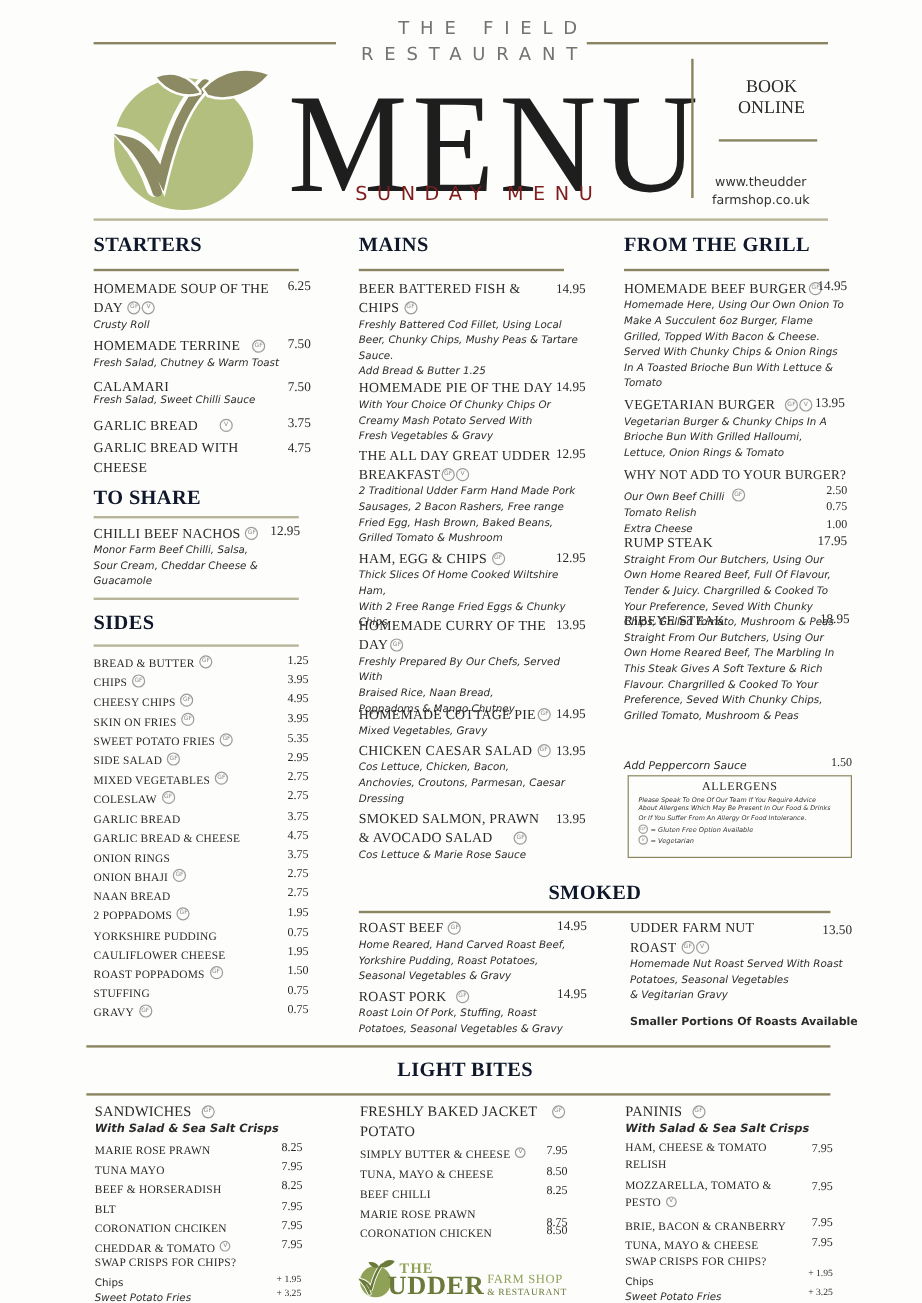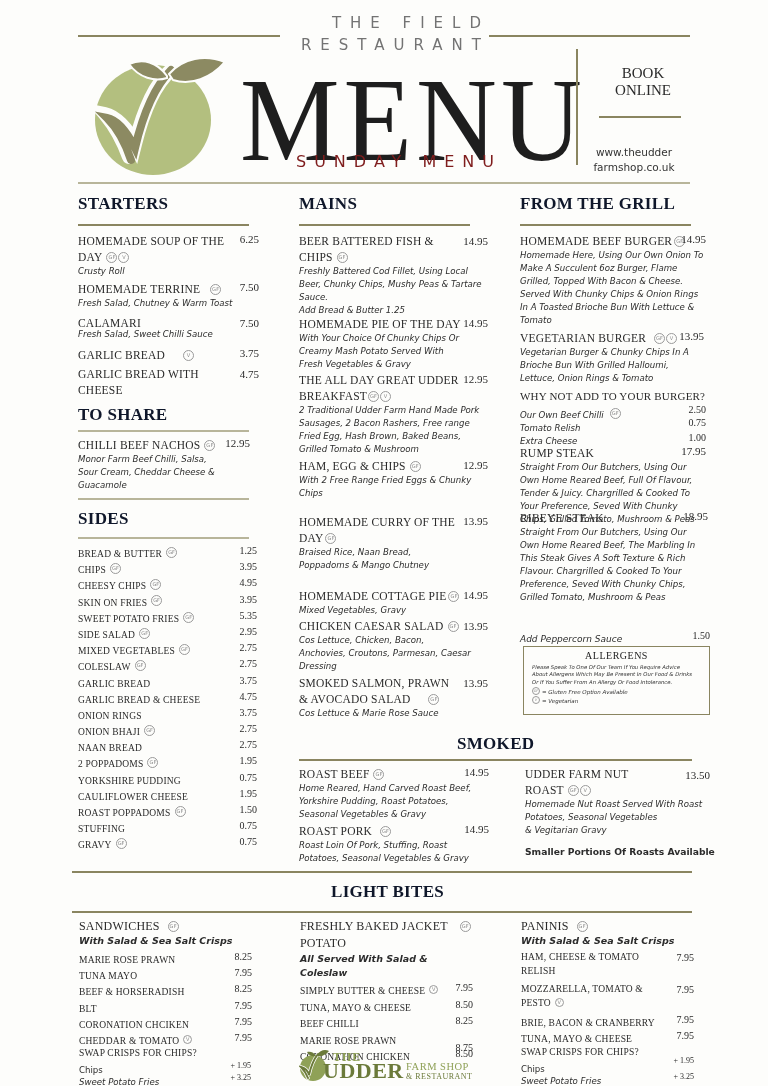--- a/index.html
+++ b/index.html
@@ -176,28 +176,30 @@
   <div class="price" style="top:1px;">12.95</div>
   <div class="desc">2 Traditional Udder Farm Hand Made Pork</div>
   <div class="desc">Sausages, 2 Bacon Rashers, Free range</div>
   <div class="desc">Fried Egg, Hash Brown, Baked Beans,</div>
   <div class="desc">Grilled Tomato &amp; Mushroom</div>
 </div>
 
 <div class="item" style="left:299px; top:458px; width:189px;">
   <div class="item-name"><span>HAM, EGG &amp; CHIPS</span><span class="badge">GF</span></div>
   <div class="price" style="top:1px;">12.95</div>
+  <div class="desc">Thick Slices Of Home Cooked Wiltshire Ham,</div>
   <div class="desc">With 2 Free Range Fried Eggs &amp; Chunky</div>
   <div class="desc">Chips</div>
 </div>
 
 <div class="item" style="left:299px; top:514px; width:189px;">
   <div class="item-name">HOMEMADE CURRY OF THE</div>
   <div class="item-name"><span>DAY</span><span class="badge" style="margin-left:2px;">GF</span></div>
   <div class="price" style="top:1px;">13.95</div>
+  <div class="desc">Freshly Prepared By Our Chefs, Served With</div>
   <div class="desc">Braised Rice, Naan Bread,</div>
   <div class="desc">Poppadoms &amp; Mango Chutney</div>
 </div>
 
 <div class="item" style="left:299px; top:588px; width:189px;">
   <div class="item-name"><span>HOMEMADE COTTAGE PIE</span><span class="badge" style="margin-left:2px;">GF</span></div>
   <div class="price" style="top:1px;">14.95</div>
   <div class="desc">Mixed Vegetables, Gravy</div>
 </div>
 
@@ -340,21 +342,20 @@
   </div>
   <div class="row" style="height:12px;">
     <span class="desc">Sweet Potato Fries</span>
     <span class="price sm" style="font-size:8px; right:3px; top:2px;">+ 3.25</span>
   </div>
 </div>
 
 <div class="item" style="left:300px; top:918px; width:175px;">
   <div class="item-name" style="font-size:12px; line-height:17px;"><span>FRESHLY BAKED JACKET</span><span class="badge" style="margin-left:12px;">GF</span></div>
   <div class="item-name" style="font-size:12px; line-height:17px;">POTATO</div>
-  <div class="desc bold" style="font-size:9.5px; line-height:14px;">All Served With Salad &amp; Coleslaw</div>
   <div id="jacket-list">
       <div class="row" style="height: 16.5px;"><span class="item-name sm">SIMPLY BUTTER &amp; CHEESE</span><span class="badge" style="width: 9px; height: 9px; line-height: 7px;">V</span><span class="price sm" style="right: 2px; top: 2px;">7.95</span></div>
       <div class="row" style="height: 16.5px;"><span class="item-name sm">TUNA, MAYO &amp; CHEESE</span><span class="price sm" style="right: 2px; top: 2px;">8.50</span></div>
       <div class="row" style="height: 16.5px;"><span class="item-name sm">BEEF CHILLI</span><span class="price sm" style="right: 2px; top: 2px;">8.25</span></div>
       <div class="row" style="height: 16.5px;"><span class="item-name sm">MARIE ROSE PRAWN</span><span class="price sm" style="right: 2px; top: 12px;">8.75</span></div>
       <div class="row" style="height: 16.5px;"><span class="item-name sm">CORONATION CHICKEN</span><span class="price sm" style="right: 2px; top: 2px;">8.50</span></div>
     </div>
 </div>
 
 <div class="item" style="left:521px; top:918px; width:175px;">

